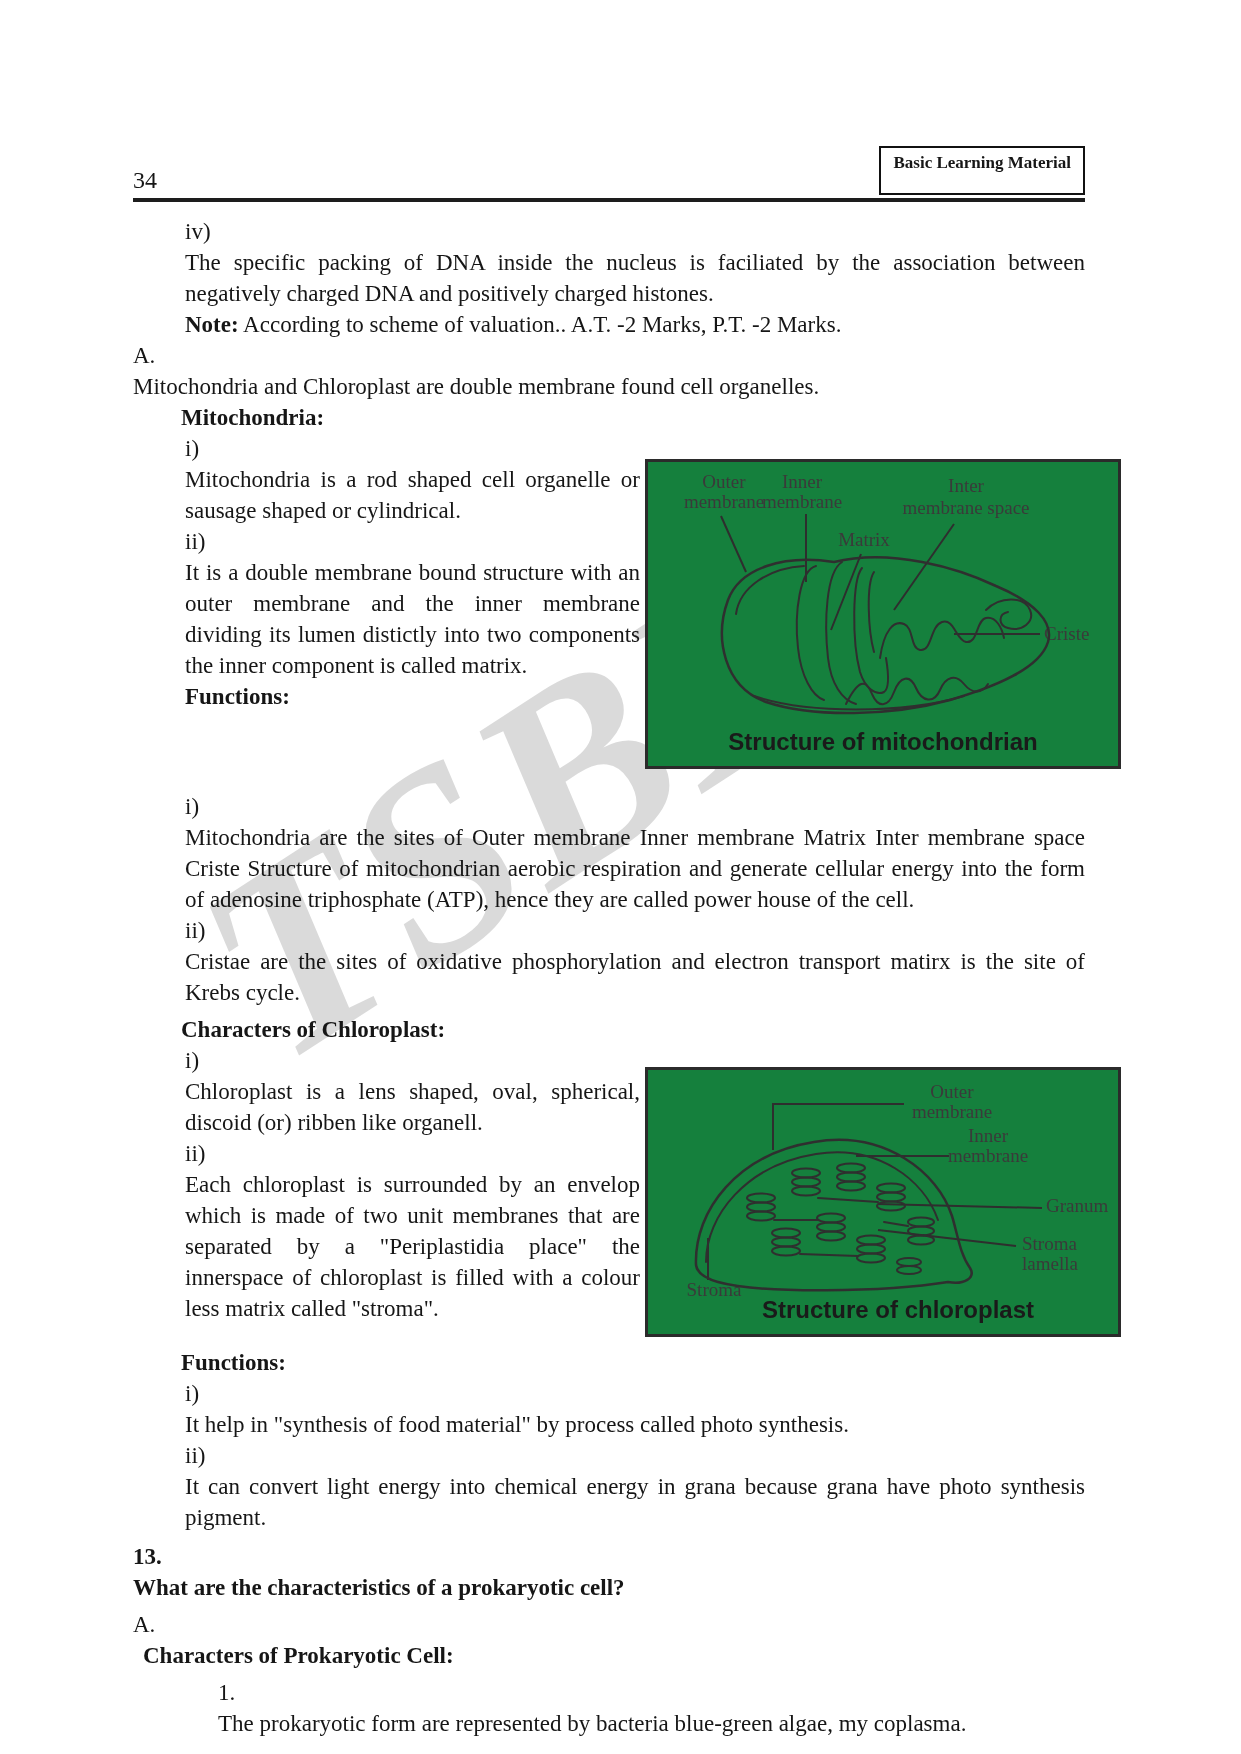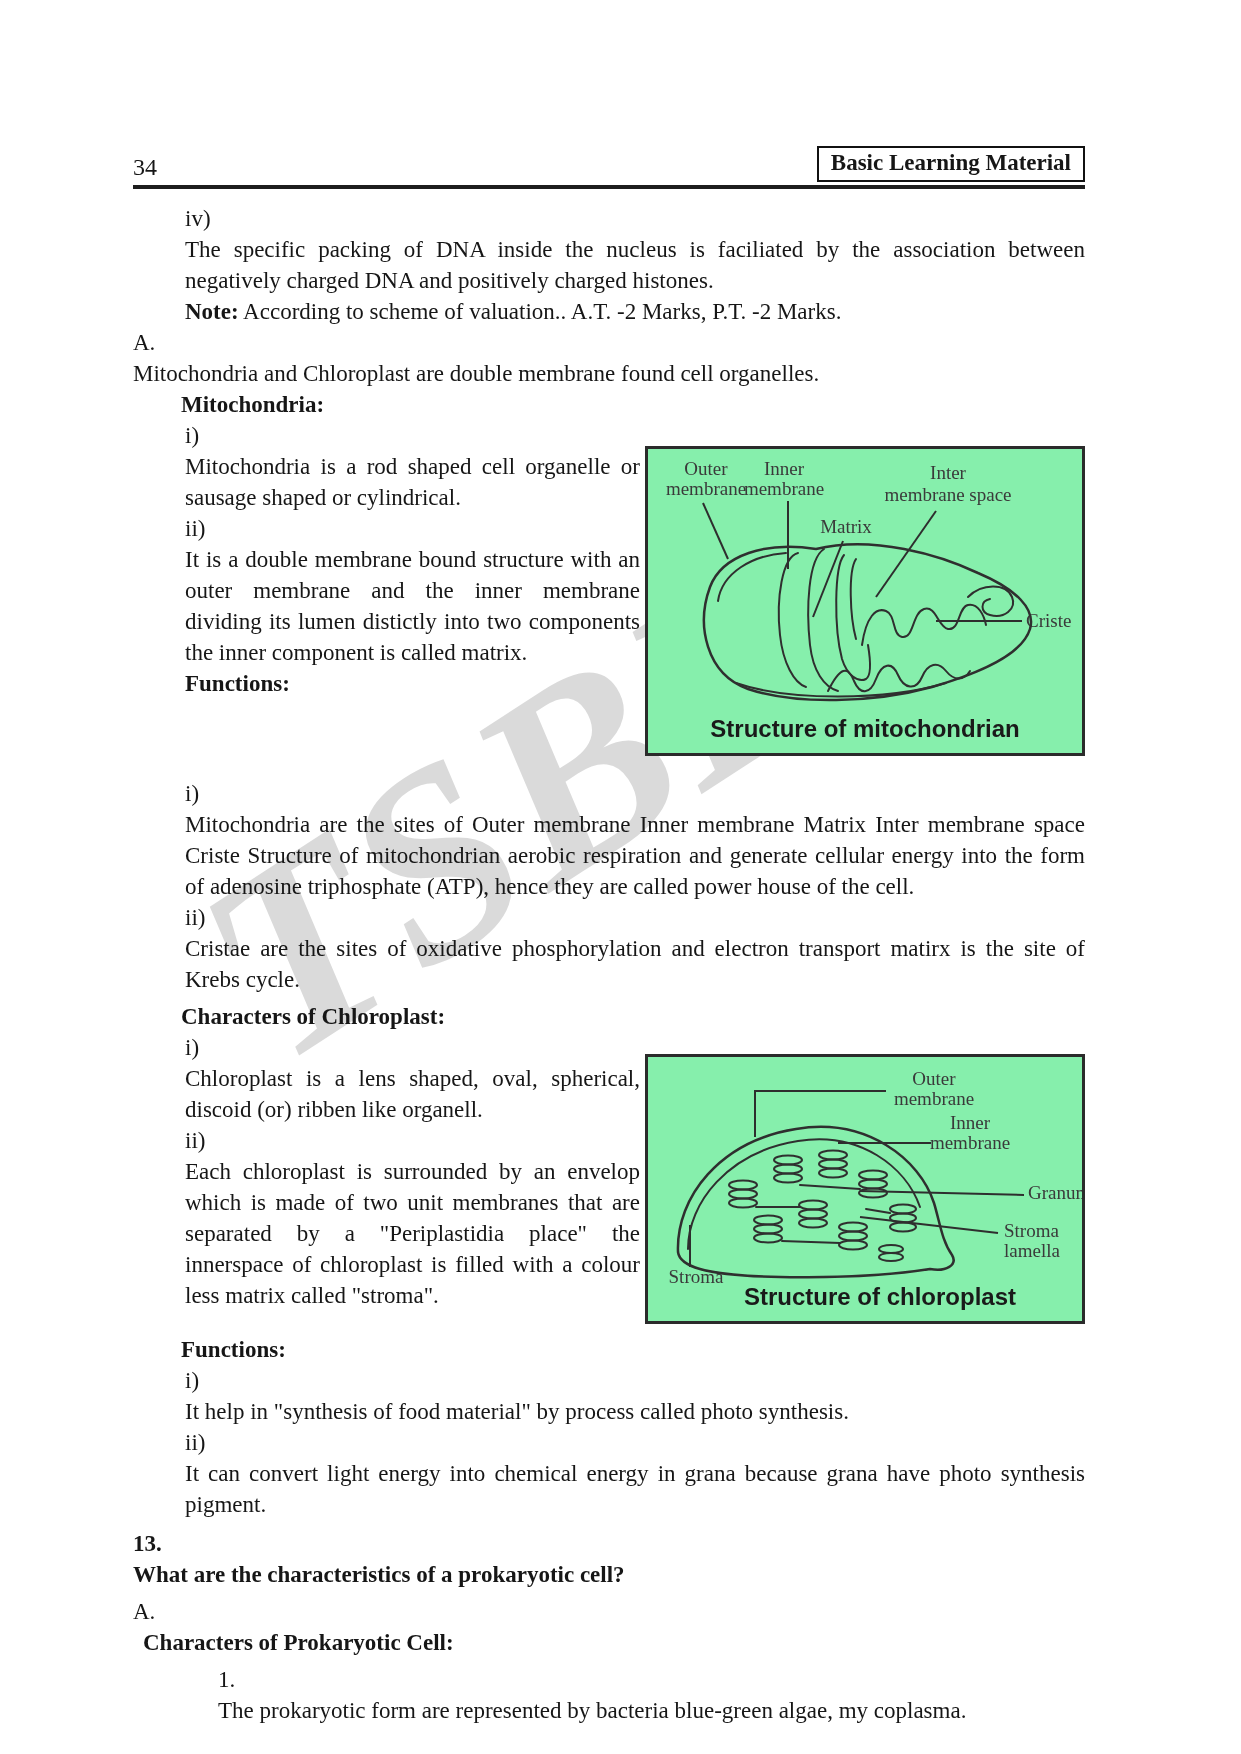--- a/index.html
+++ b/index.html
@@ -6,36 +6,36 @@
   body{width:1241px;height:1754px;overflow:hidden;position:relative;
        font-family:"Liberation Serif",serif;color:#161616;}
   .watermark{position:absolute;left:40px;top:520px;width:1040px;height:520px;
        display:flex;align-items:center;justify-content:center;
        font-family:"Liberation Serif",serif;font-style:italic;font-weight:bold;
        font-size:265px;letter-spacing:6px;color:rgba(70,70,70,0.20);
        transform:rotate(-33deg);z-index:0;pointer-events:none;user-select:none;}
   .page{position:relative;z-index:1;width:952px;margin-left:133px;padding-top:146px;}
   header{display:flex;justify-content:space-between;align-items:flex-end;}
   .pageno{font-size:24px;line-height:30px;}
-  .badge{border:2px solid #111;padding:1px 12px 3px 12px;font-weight:bold;font-size:23px;line-height:28px;}
+  .badge{border:2px solid #111;padding:1px 12px 16px 12px;font-weight:bold;font-size:17px;line-height:28px;}
   .rule{border-top:4px solid #1d1d1d;margin-top:3px;}
   main{margin-top:14px;font-size:23px;line-height:31px;}
   .jt{text-align:justify;}
   .row{display:flex;align-items:flex-start;flex-direction:column;}
   .m52{margin-left:52px;}
   .mk33{flex:none;width:33px;}
   .mk52{flex:none;width:52px;}
   .mk32{flex:none;width:32px;}
   .grow{flex:1;}
   .bold{font-weight:bold;}
   .subhead{font-weight:bold;margin-left:48px;}
   .twocol{display:flex;margin-top:0px;}
   .leftcol{width:455px;flex:none;margin-left:52px;}
   .figwrap{flex:none;margin-left:5px;}
-  .figbox{width:440px;box-sizing:border-box;border:3px solid #2b2b2b;background:#86efac;}
+  .figbox{width:476px;box-sizing:border-box;border:3px solid #2b2b2b;background:#15803d;}
   .fig-mito{margin-top:26px;height:310px;}
   .fig-chloro{margin-top:22px;height:270px;}
   .figbox svg{display:block;width:100%;height:100%;}
   .flab{font-family:"Liberation Serif",serif;font-size:19px;fill:#3a3a3a;}
   .fcap{font-family:"Liberation Sans",sans-serif;font-weight:bold;font-size:24px;fill:#1a1a1a;}
   .ln{stroke:#2e2e2e;stroke-width:2;fill:none;}
   .art{stroke:#2f2f2f;stroke-width:2.5;fill:none;stroke-linecap:round;stroke-linejoin:round;}
   .artthin{stroke:#2f2f2f;stroke-width:2;fill:none;stroke-linecap:round;}
   .sp6{margin-top:6px;} .sp8{margin-top:8px;} .sp10{margin-top:10px;} .sp22{margin-top:22px;}
 </style>

